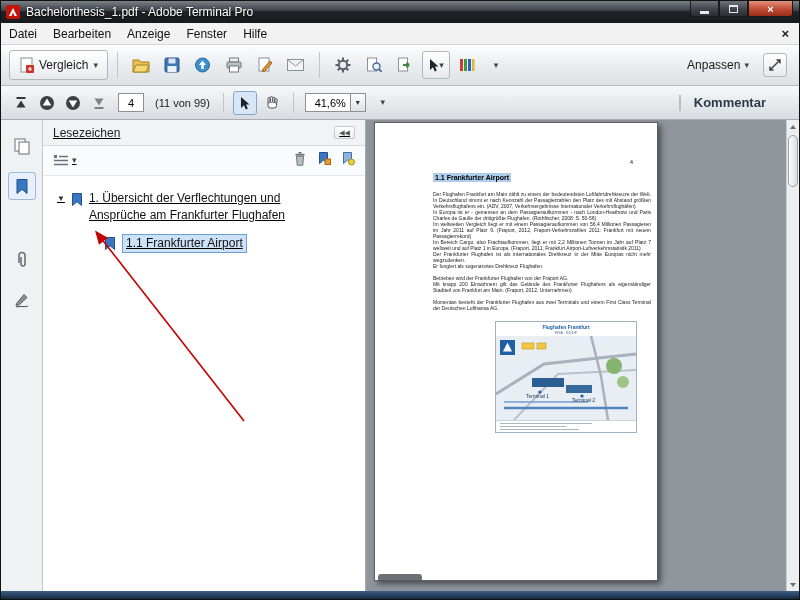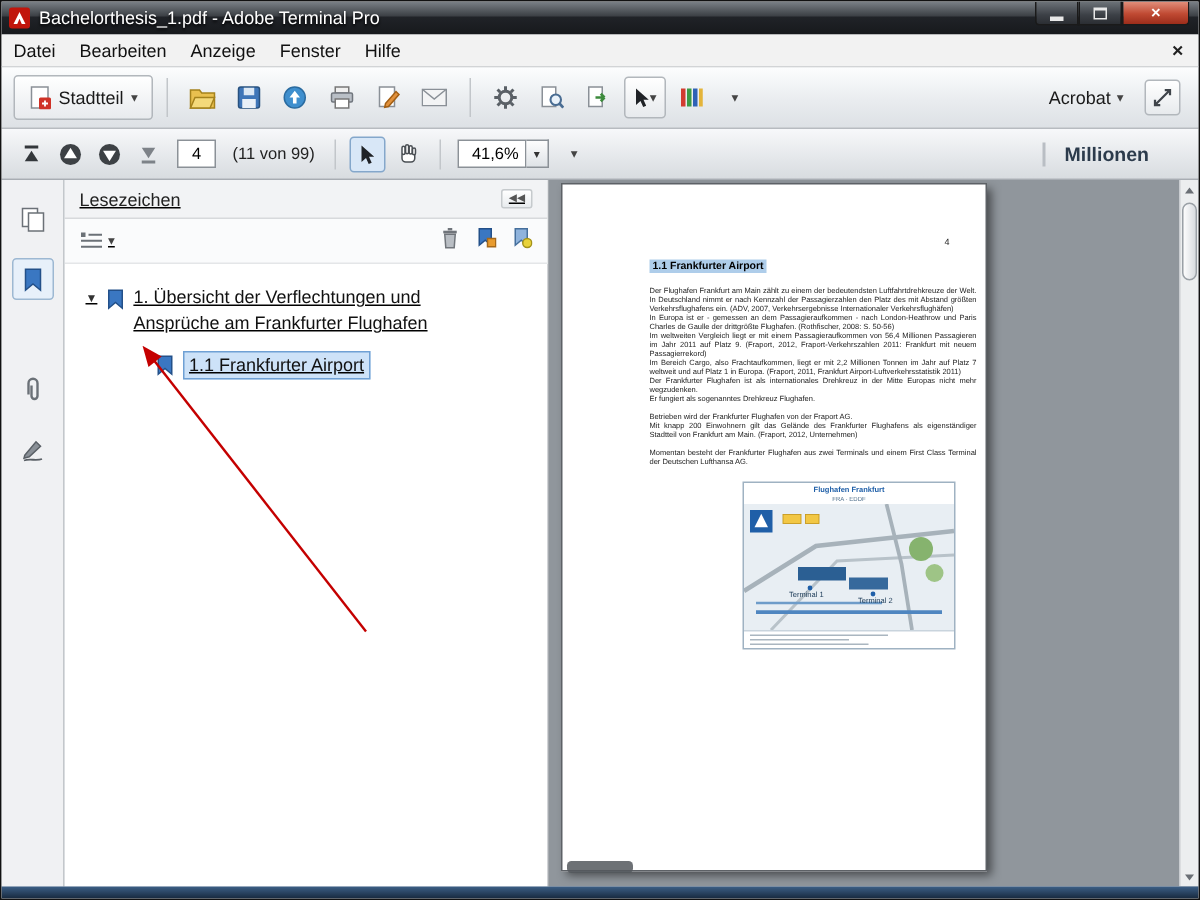--- a/index.html
+++ b/index.html
@@ -134,21 +134,21 @@
     <span class="doc-close">×</span>
   </div>
 
   <div class="toolbar1">
     <div class="erstellen">
       <svg width="15" height="16" viewBox="0 0 15 16">
           <rect x="2" y="1" width="11" height="14" fill="#fff" stroke="#8a9097"></rect>
           <rect x="7" y="8" width="8" height="8" rx="1" fill="#cf3227"></rect>
           <path d="M9 12 h4 M11 10 v4" stroke="#fff" stroke-width="1.2"></path>
         </svg>
-      <span>Stadtteil</span>
+      <span>Vergleich</span>
       <span class="caret">▾</span>
     </div>
     <div class="tb-sep"></div>
     <div class="tb-btn">
       <svg width="18" height="15" viewBox="0 0 18 15">
           <path d="M1 4 L1 2 L7 2 L8.5 4 L17 4 L17 14 L1 14 Z" fill="#e9c04f" stroke="#a5821c"></path>
           <path d="M1 14 L4 7 L17 7 L14 14 Z" fill="#f4d97a" stroke="#a5821c"></path>
         </svg>
     </div>
     <div class="tb-btn">
@@ -224,21 +224,21 @@
           <rect x="5" y="1" width="3" height="12" fill="#3c9a45"></rect>
           <rect x="9" y="1" width="3" height="12" fill="#2f62b5"></rect>
           <rect x="13" y="1" width="2.5" height="12" fill="#e4b43a"></rect>
         </svg>
     </div>
     <div class="tb-btn small">
       <span class="caret">▾</span>
     </div>
     <div class="right-group1">
       <div class="anpassen">
-        <span>Acrobat</span>
+        <span>Anpassen</span>
         <span class="caret">▾</span>
       </div>
       <div class="tb-btn boxed small">
         <svg width="14" height="14" viewBox="0 0 14 14">
             <path d="M2 12 L12 2 M2 8.5 V12 H5.5 M12 5.5 V2 H8.5" fill="none" stroke="#3f444a" stroke-width="1.5"></path>
           </svg>
       </div>
     </div>
   </div>
 
@@ -294,21 +294,21 @@
       <div class="zoom-dd">
           <span>▾</span>
         </div>
     </div>
     <div class="tb-btn small">
       <span class="caret">▾</span>
     </div>
     <div class="panes">
       <div class="pane-sep"></div>
       <div class="pane-sep"></div>
-      <div class="pane-btn">Millionen</div>
+      <div class="pane-btn">Kommentar</div>
     </div>
   </div>
 
   <div class="main">
 
     <div class="rail">
       <div class="rail-btn" style="top:12px">
         <svg width="18" height="18" viewBox="0 0 18 18">
             <rect x="2" y="2" width="10" height="12" fill="#fff" stroke="#6b7177"></rect>
             <rect x="6" y="5" width="10" height="12" fill="#fff" stroke="#6b7177"></rect>

